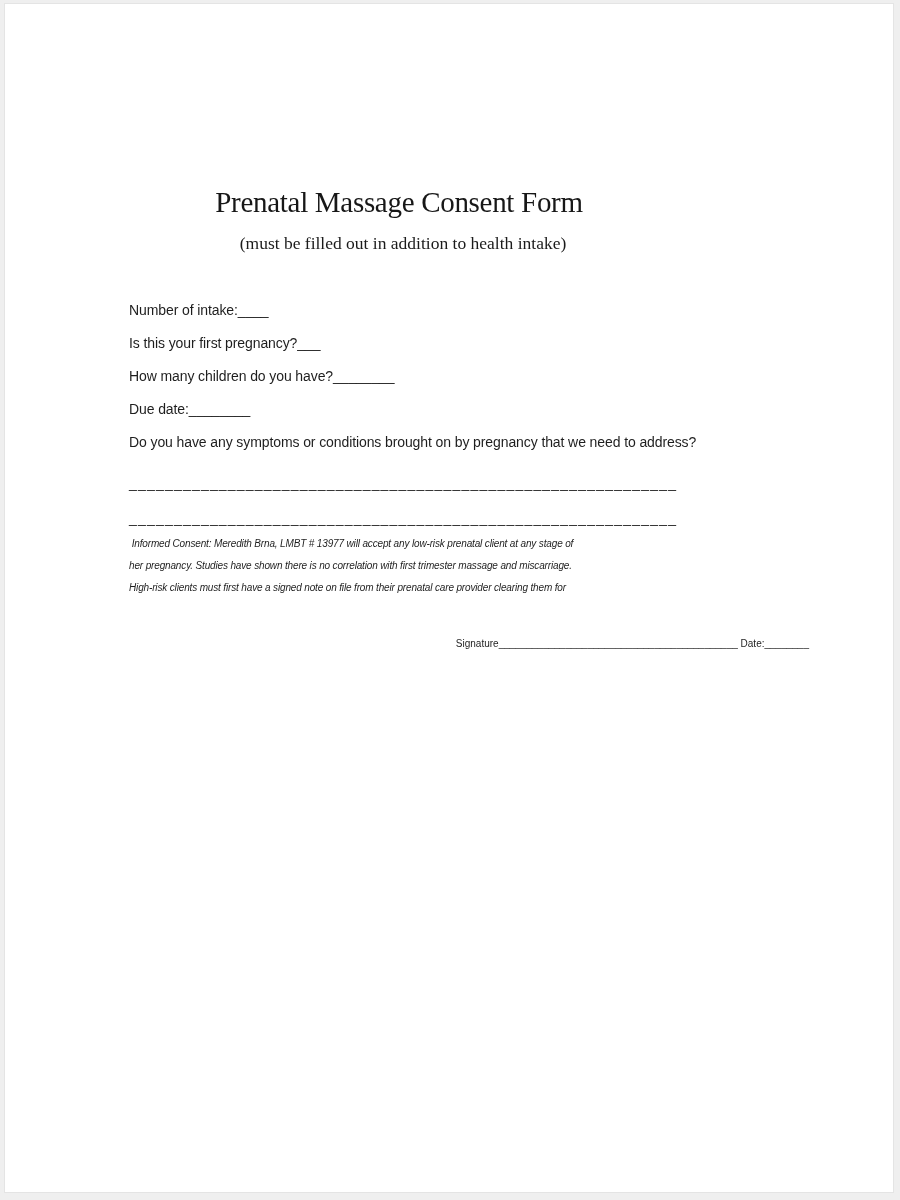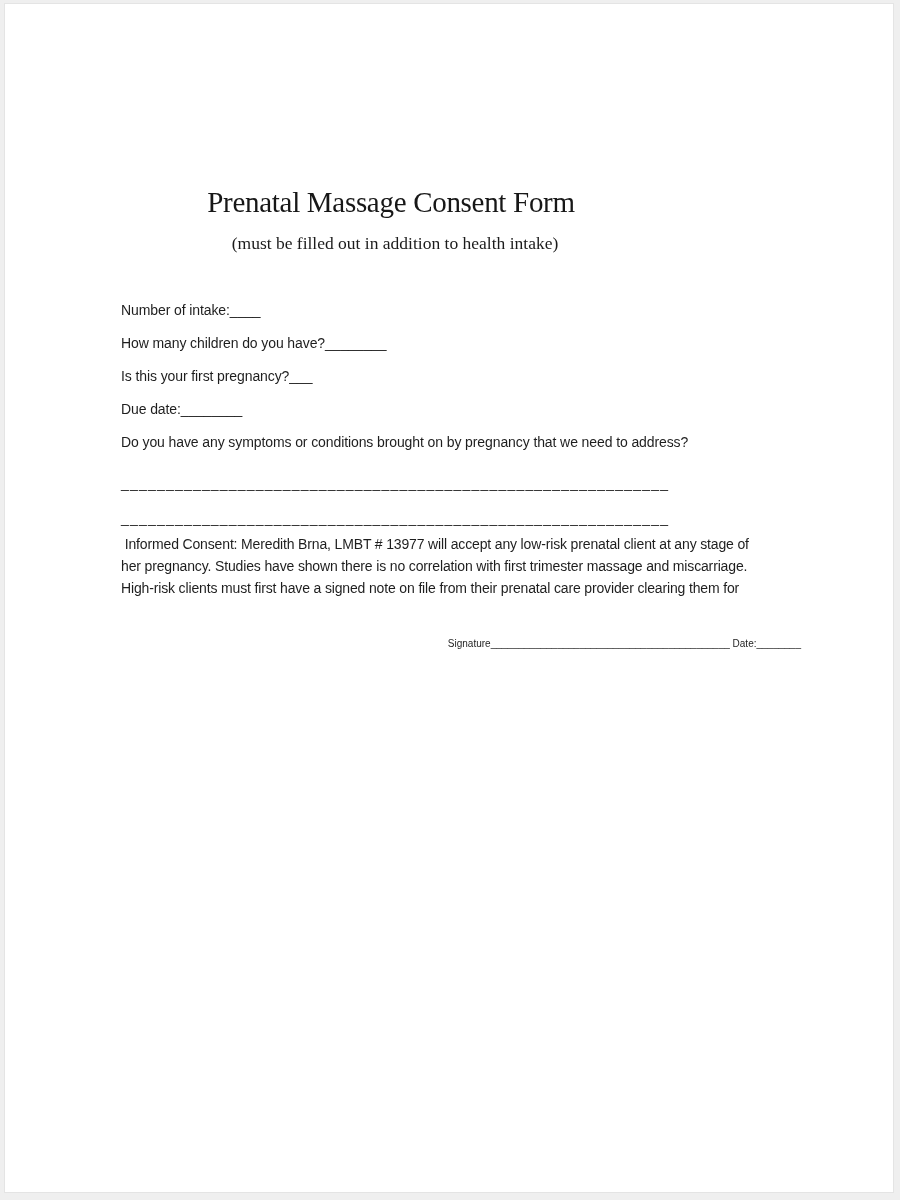--- a/index.html
+++ b/index.html
@@ -18,21 +18,21 @@
     position: absolute;
     left: 4px;
     top: 3px;
     right: 6px;
     bottom: 7px;
     background: #ffffff;
     border: 1px solid #e4e4e4;
   }
   .doc {
     position: absolute;
-    left: 116px;
+    left: 124px;
     top: 0;
     width: 680px;
     color: #1e1e1e;
   }
   .title {
     margin: 182px 0 0 0;
     width: 540px;
     text-align: center;
     font-family: "Liberation Serif", serif;
     font-weight: normal;
@@ -65,46 +65,47 @@
     line-height: 21px;
     letter-spacing: 1.2px;
     white-space: nowrap;
     color: #2a2a2a;
   }
   .consent {
     margin-top: 4px;
     width: 660px;
   }
   .c-line {
-    font-size: 14px;
+    font-size: 10px;
     line-height: 22px;
     letter-spacing: -0.15px;
     white-space: pre;
+    font-style: italic;
   }
   .sig-row {
     margin-top: 36px;
     font-size: 10px;
     line-height: 17px;
     white-space: pre;
     text-align: right;
   }
 </style>
 </head>
 <body>
 
 <div class="page">
   <div class="doc">
 
     <h1 class="title">Prenatal Massage Consent Form</h1>
     <div class="subtitle">(must be filled out in addition to health intake)</div>
 
     <div class="questions">
       <div class="q">Number of intake:____</div>
+      <div class="q">Is this your first pregnancy?___</div>
       <div class="q">How many children do you have?________</div>
-      <div class="q">Is this your first pregnancy?___</div>
       <div class="q">Due date:________</div>
       <div class="q">Do you have any symptoms or conditions brought on by pregnancy that we need to address?</div>
     </div>
 
     <div class="fill">_____________________________________________________________</div>
     <div class="fill">_____________________________________________________________</div>
 
     <div class="consent">
       <div class="c-line"> Informed Consent: Meredith Brna, LMBT # 13977 will accept any low-risk prenatal client at any stage of</div>
       <div class="c-line">her pregnancy. Studies have shown there is no correlation with first trimester massage and miscarriage.</div>

